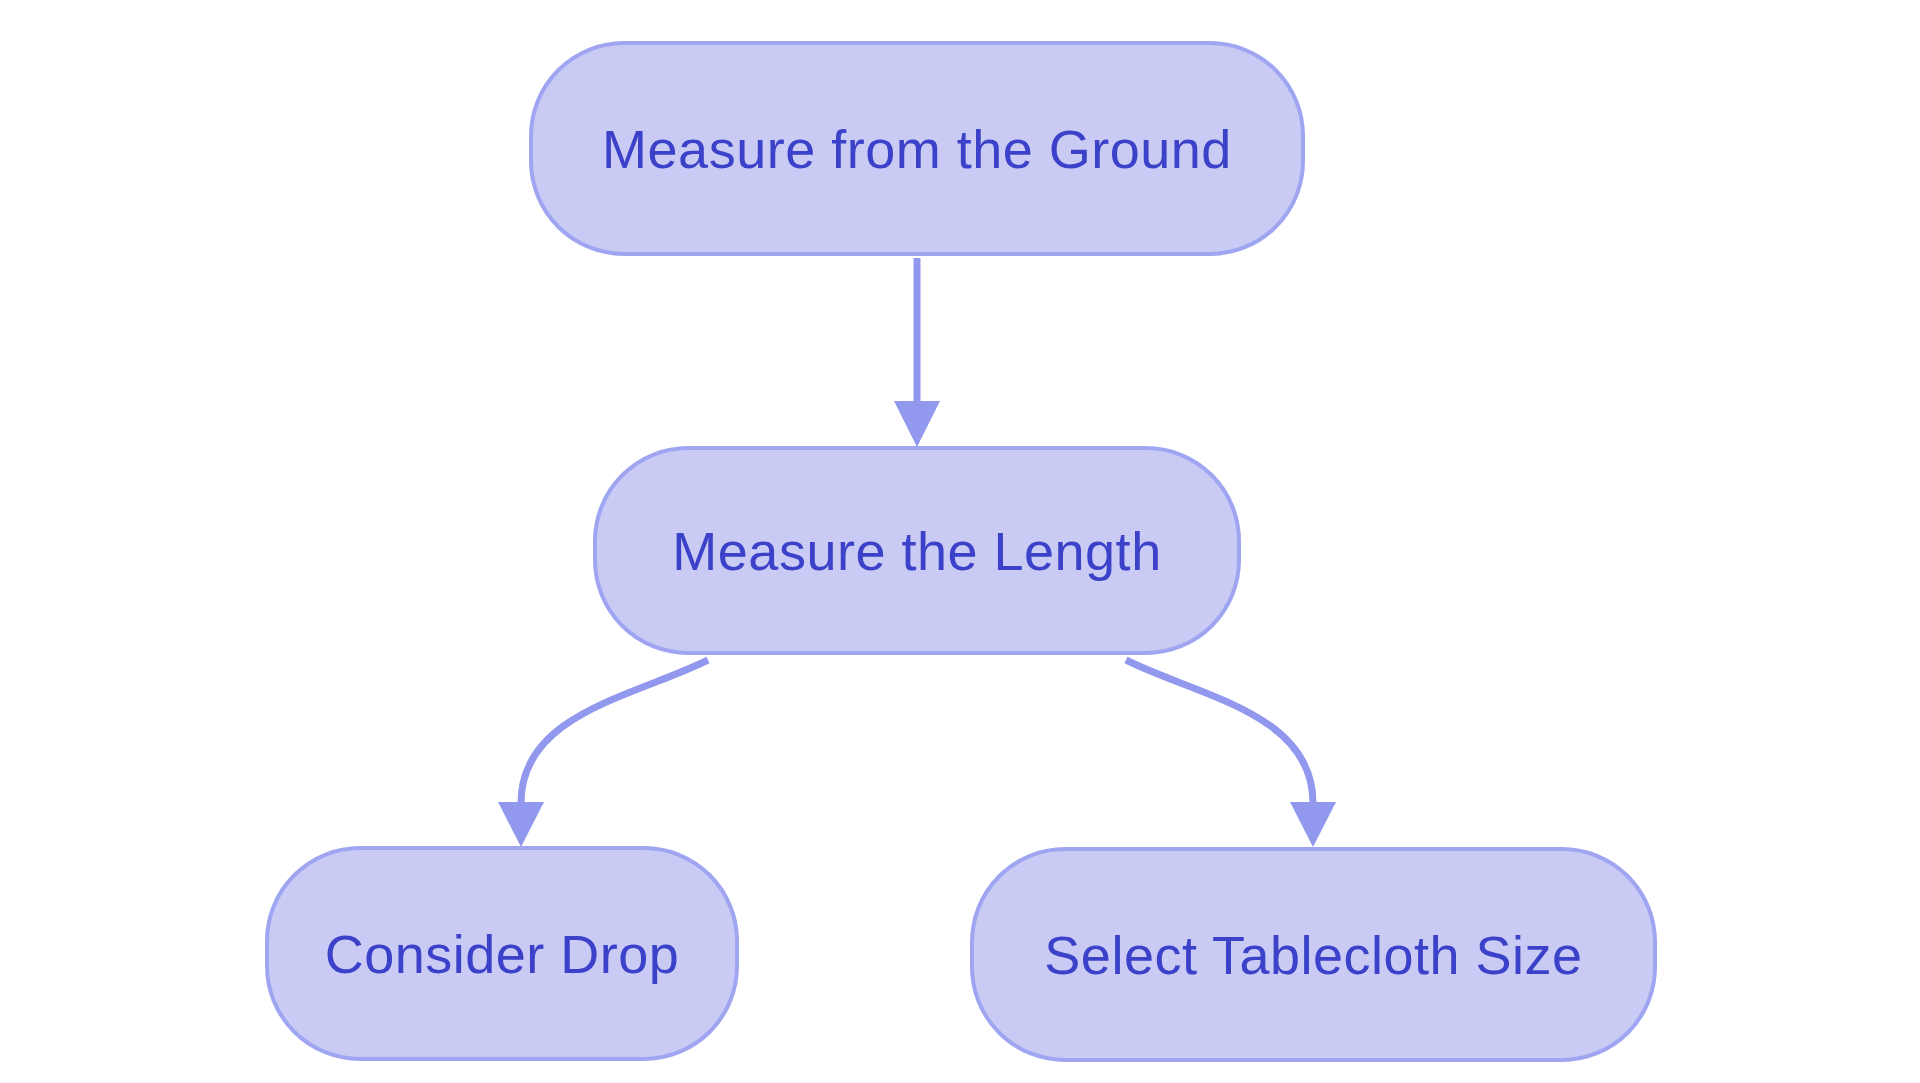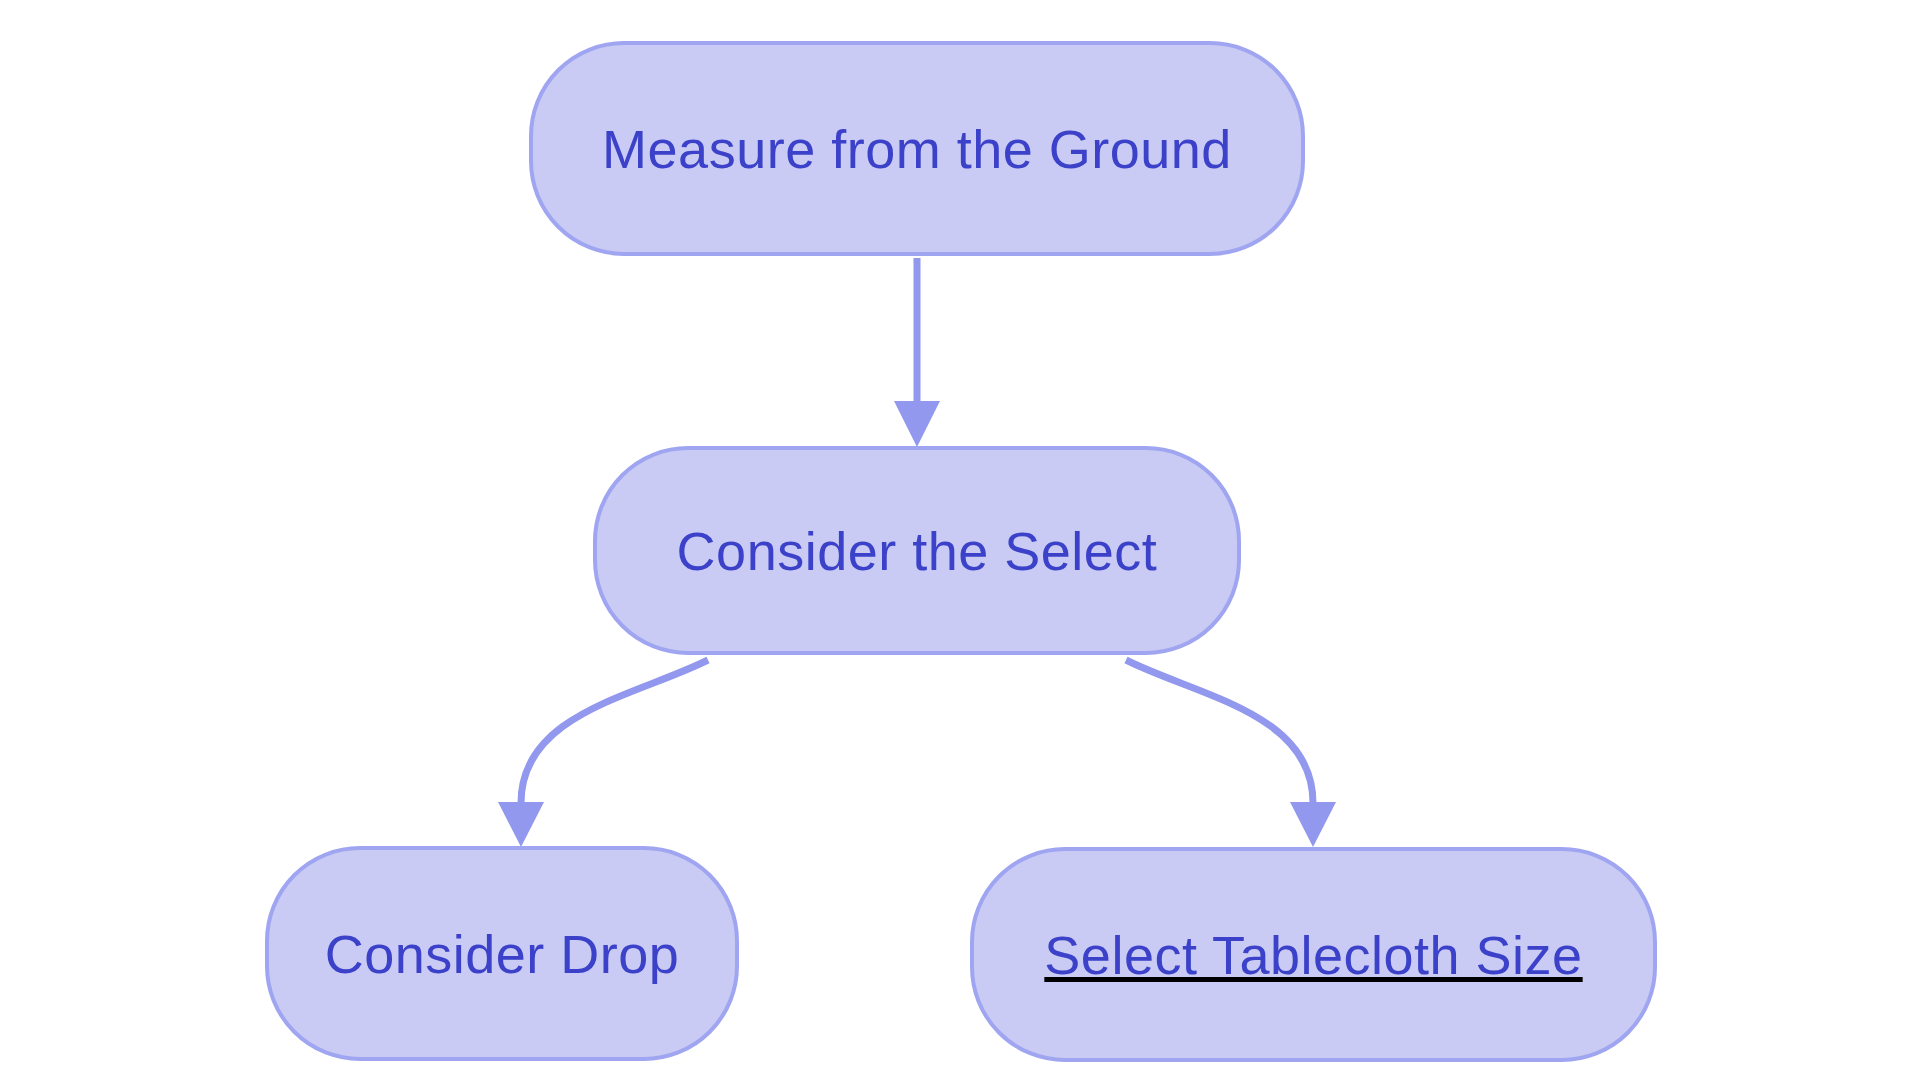--- a/index.html
+++ b/index.html
@@ -50,21 +50,21 @@
   .node-label {
     color: var(--text, #3b41c8);
     font-size: 54px;
     line-height: 1;
     white-space: nowrap;
     letter-spacing: 0.5px;
   }
   .node-measure   { left: 529px; top: 28px;  width: 776px; height: 215px; }
   .node-consider  { left: 593px; top: 433px; width: 648px; height: 209px; }
   .node-calculate { left: 265px; top: 833px; width: 474px; height: 215px; }
-  .node-select    { left: 970px; top: 834px; width: 687px; height: 215px; text-decoration: underline; }
+  .node-select    { left: 970px; top: 834px; width: 687px; height: 215px; }
 </style>
 </head>
 <body>
 
 <div class="canvas">
 
   <svg class="edges" viewBox="0 0 1920 1083" xmlns="http://www.w3.org/2000/svg">
 
     <g>
       <path class="edge-line" d="M 917 245 L 917 390"></path>
@@ -80,21 +80,21 @@
       <path class="edge-line" d="M 1126 647 C 1198 683 1313 700 1313 790"></path>
       <path class="arrowhead" d="M 1290 789 L 1336 789 L 1313 834 Z"></path>
     </g>
   </svg>
 
   <div class="node node-measure">
     <span class="node-label">Measure from the Ground</span>
   </div>
 
   <div class="node node-consider">
-    <span class="node-label">Consider the Select</span>
+    <span class="node-label">Measure the Length</span>
   </div>
 
   <div class="node node-calculate">
     <span class="node-label">Consider Drop</span>
   </div>
 
   <div class="node node-select">
     <span class="node-label">Select Tablecloth Size</span>
   </div>
 

